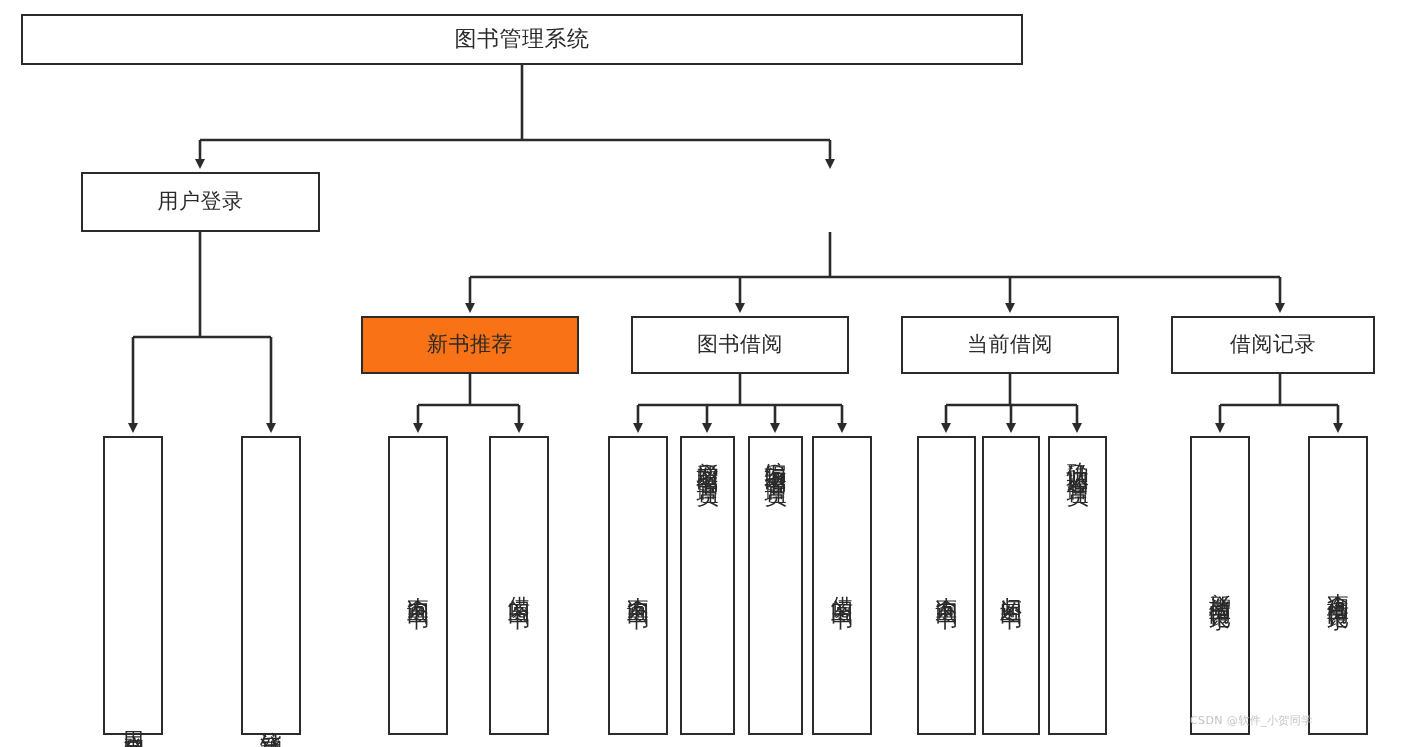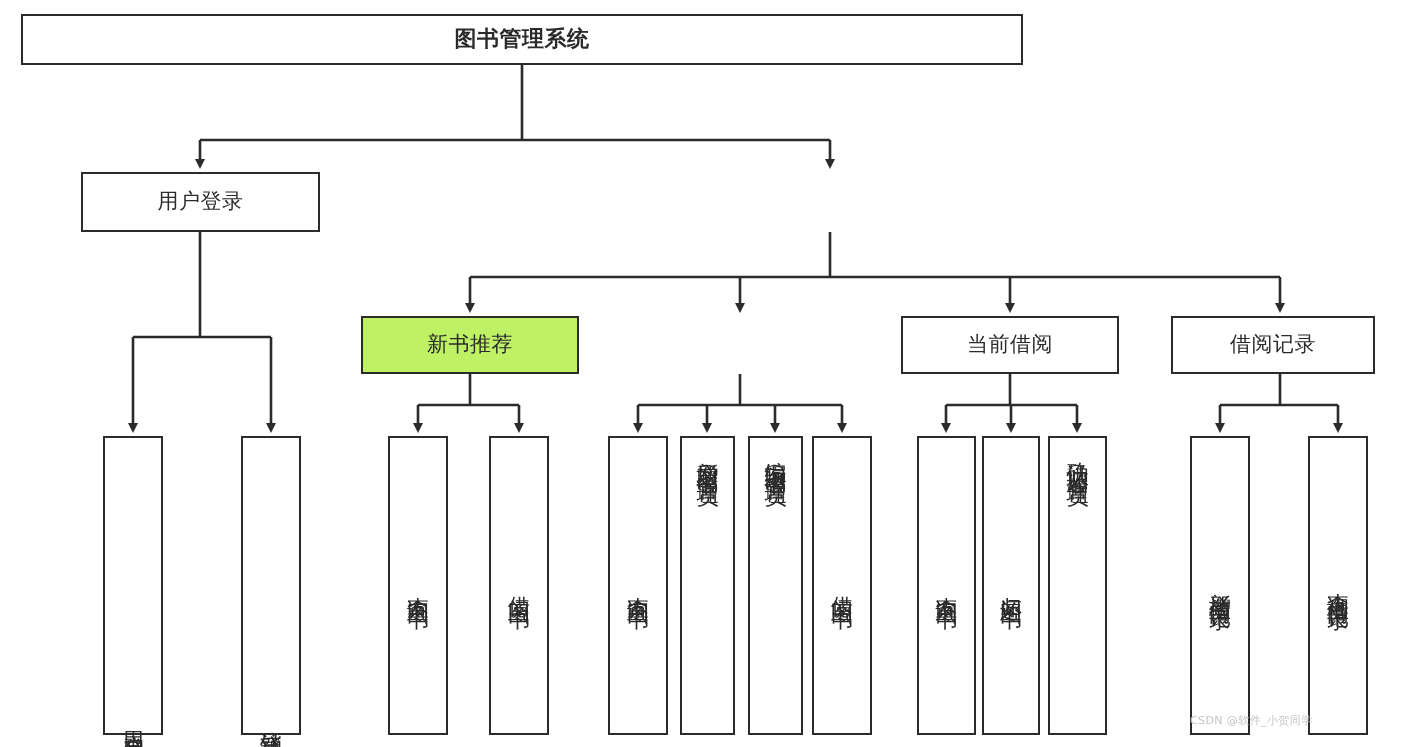--- a/index.html
+++ b/index.html
@@ -122,30 +122,33 @@
       <path d="M1011,405 L1011,424" marker-end="url(#arw)"></path>
       <path d="M1077,405 L1077,424" marker-end="url(#arw)"></path>
 
       <path d="M1280,374 L1280,405"></path>
       <path d="M1220,405 L1338,405"></path>
       <path d="M1220,405 L1220,424" marker-end="url(#arw)"></path>
       <path d="M1338,405 L1338,424" marker-end="url(#arw)"></path>
     </g>
   </svg>
 
-  <div class="node h root" id="node-root" style="left: 21px; top: 14px; width: 1002px; height: 51px; border-color: rgb(43, 43, 43); background: rgb(255, 255, 255); font-weight: bold;">
+  <div class="node h root" id="node-root" style="left: 21px; top: 14px; width: 1002px; height: 51px; border-color: rgb(43, 43, 43); background: rgb(255, 255, 255);">
     <span class="lbl" style="color: rgb(42, 42, 42);">图书管理系统</span>
   </div>
 
   <div class="node h" style="left: 81px; top: 172px; width: 239px; height: 60px; border-color: rgb(43, 43, 43); background: rgb(255, 255, 255);">
     <span class="lbl" style="color: rgb(42, 42, 42);">用户登录</span>
   </div>
 
-  <div class="node h" style="left: 361px; top: 316px; width: 218px; height: 58px; border-color: rgb(43, 43, 43); background: #bef264;">
+  <div class="node h" style="left: 361px; top: 316px; width: 218px; height: 58px; border-color: rgb(43, 43, 43); background: #f97316;">
     <span class="lbl" style="color: rgb(42, 42, 42);">新书推荐</span>
+  </div>
+  <div class="node h" style="left: 631px; top: 316px; width: 218px; height: 58px; border-color: rgb(43, 43, 43); background: rgb(255, 255, 255);">
+    <span class="lbl" style="color: rgb(42, 42, 42);">图书借阅</span>
   </div>
   <div class="node h" style="left: 901px; top: 316px; width: 218px; height: 58px; border-color: rgb(43, 43, 43); background: rgb(255, 255, 255);">
     <span class="lbl" style="color: rgb(42, 42, 42); text-align: center;">当前借阅</span>
   </div>
   <div class="node h" style="left: 1171px; top: 316px; width: 204px; height: 58px; border-color: rgb(43, 43, 43); background: rgb(255, 255, 255);">
     <span class="lbl" style="color: rgb(42, 42, 42);">借阅记录</span>
   </div>
 
   <div class="node v bottom" style="left: 103px; top: 436px; width: 60px; height: 299px; border-color: rgb(43, 43, 43); background: rgb(255, 255, 255);">
     <span class="lbl" style="color: rgb(42, 42, 42);">用户登录</span>

